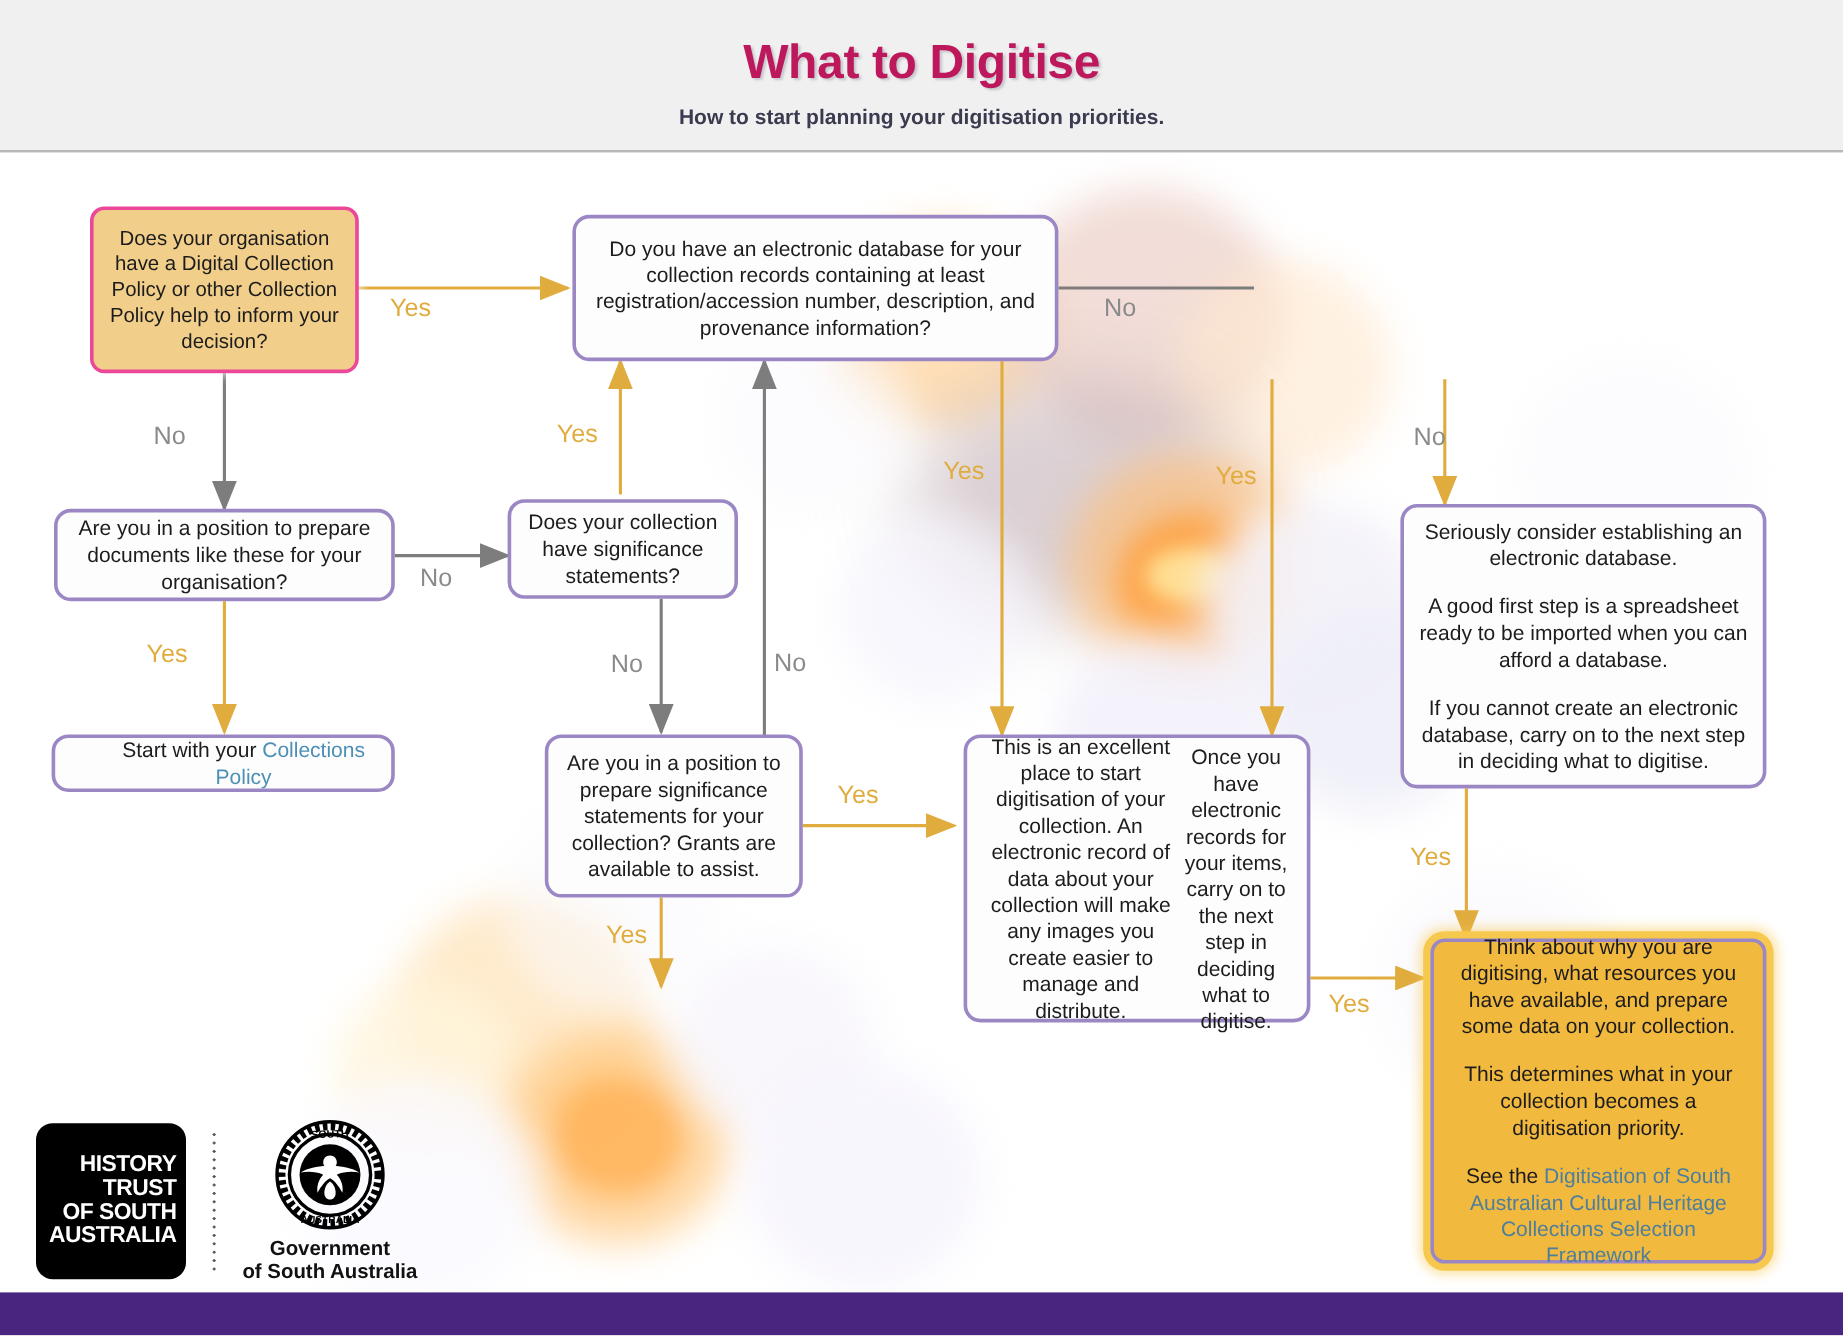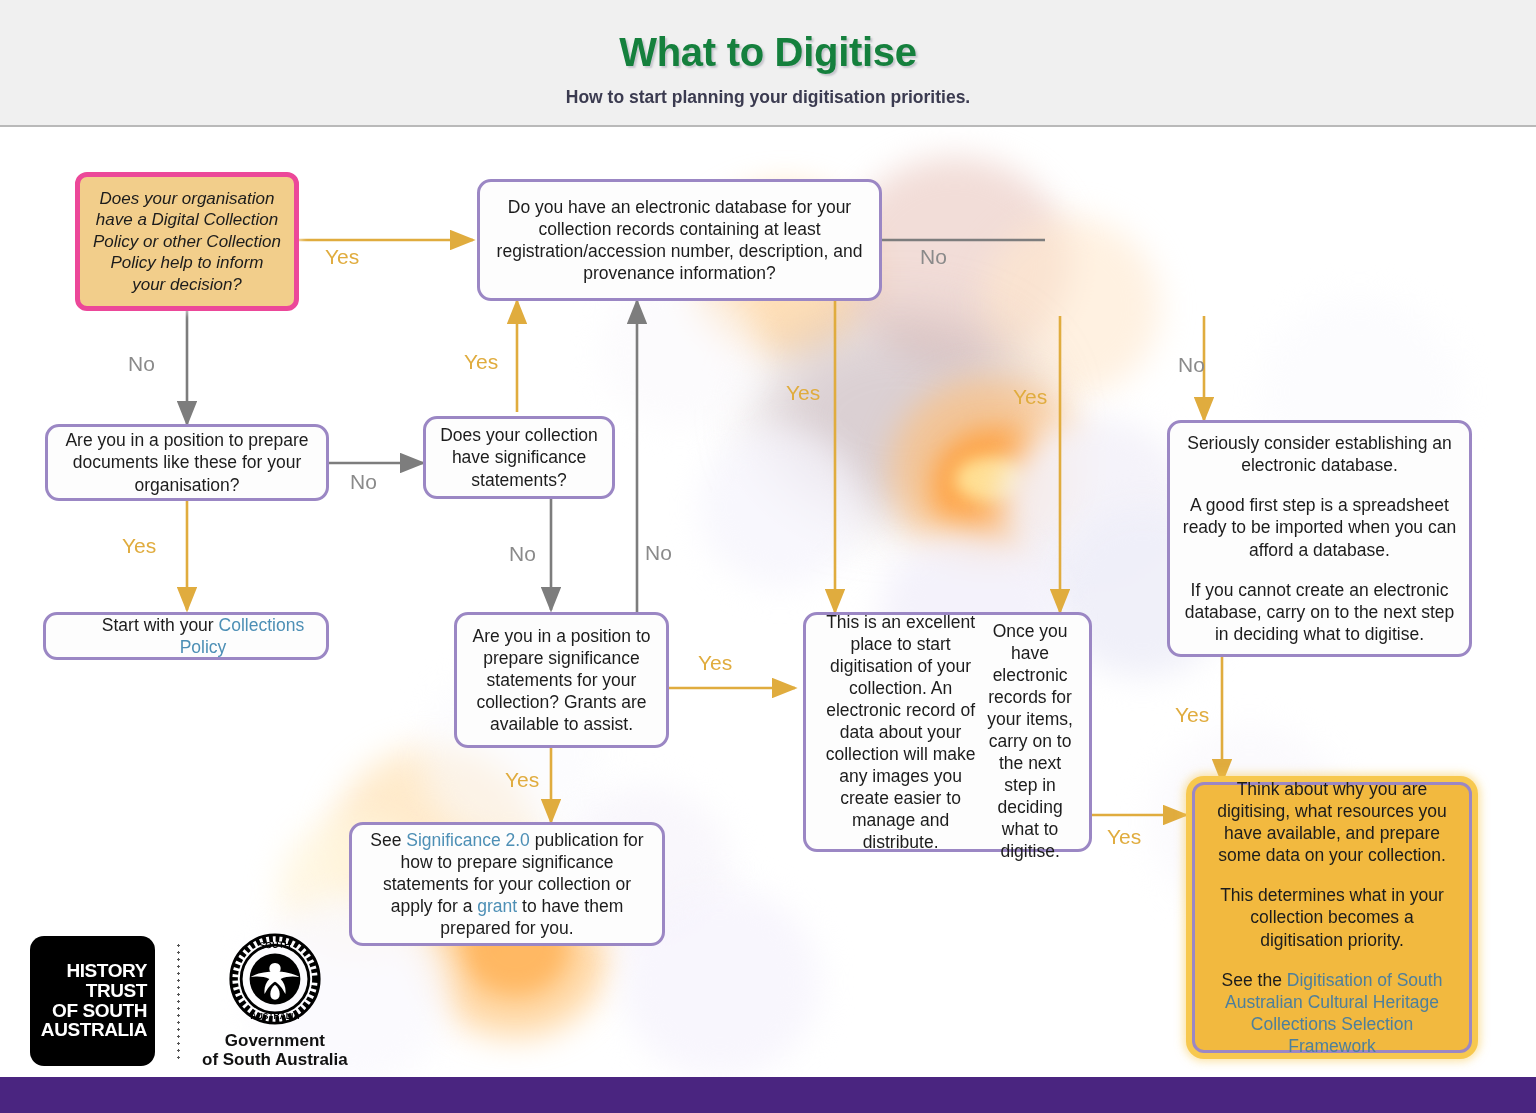--- a/index.html
+++ b/index.html
@@ -13,21 +13,21 @@
   #stage{position:relative;width:1536px;height:1113px;overflow:hidden;background:#fff;}
 
   
   .header{
     position:absolute;left:0;top:0;width:1536px;height:127px;
     background:#f0f0f0;border-bottom:2px solid #b9b9b9;
     box-sizing:border-box;
   }
   .title{
     position:absolute;left:0;top:30px;width:1536px;text-align:center;
-    font-size:40px;font-weight:bold;color:#15803d;letter-spacing:-0.3px;
+    font-size:40px;font-weight:bold;color:#be185d;letter-spacing:-0.3px;
     text-shadow:2px 2px 2px rgba(120,120,140,.35);
   }
   .subtitle{
     position:absolute;left:0;top:87px;width:1536px;text-align:center;
     font-size:17.5px;font-weight:bold;color:#3b3b50;
   }
 
   
   .bokeh{position:absolute;left:0;top:127px;width:1536px;height:950px;overflow:hidden;z-index:0;}
   .bk{position:absolute;border-radius:50%;filter:blur(16px);}
@@ -46,23 +46,22 @@
     display:flex;align-items:center;justify-content:center;
     text-align:center;color:#1c1c1c;
     border-radius:14px;
     padding:10px 12px;
     line-height:1.26;
   }
   .node.purple{
     background:#fdfdfd;border:3px solid #9b87c4;
   }
   .node.tan{
-    background:#f2ce8b;border:5px solid #ec4899;border-radius:12px;
+    background:#f2ce8b;border:3px solid #ec4899;border-radius:12px;
     box-shadow:0 0 6px 3px rgba(255,255,255,.55);
-    font-style:italic;
   }
   .node.goal{
     background:#f2b93f;border:3px solid #9b87c4;border-radius:12px;
     box-shadow:0 0 0 6px #f7c84e, 0 0 10px 8px rgba(247,200,78,.55);
   }
   .node p{margin:0;}
   .node p + p{margin-top:1.05em;}
   .lnk{color:#4d8fb5;}
   .goal .lnk{color:#4d7f9c;}
 
@@ -187,25 +186,20 @@
   <div class="node purple" style="left:43px;top:612px;width:286px;height:48px;font-size:17.5px;padding-left:46px;">
     <span>
       <span>Start with your </span><span class="lnk">Collections Policy</span>
     </span>
   </div>
 
   <div class="node purple" style="left:454px;top:612px;width:215px;height:136px;font-size:17.5px;">
     <span>Are you in a position to prepare significance statements for your collection? Grants are available to assist.</span>
   </div>
 
-  <div class="node purple" style="left:349px;top:822px;width:316px;height:124px;font-size:17.5px;">
-    <span>
-      <span>See </span><span class="lnk">Significance 2.0</span><span> publication for how to prepare significance statements for your collection or apply for a </span><span class="lnk">grant</span><span> to have them prepared for you.</span>
-    </span>
-  </div>
 
   <div class="node purple" style="left:803px;top:612px;width:289px;height:240px;font-size:17.5px;flex-direction:row;justify-content:center;">
     <p>This is an excellent place to start digitisation of your collection. An electronic record of data about your collection will make any images you create easier to manage and distribute.</p>
     <p>Once you have electronic records for your items, carry on to the next step in deciding what to digitise.</p>
   </div>
 
   <div class="node purple" style="left:1167px;top:420px;width:305px;height:237px;font-size:17.5px;flex-direction:column;justify-content:center;">
     <p>Seriously consider establishing an electronic database.</p>
     <p>A good first step is a spreadsheet ready to be imported when you can afford a database.</p>
     <p>If you cannot create an electronic database, carry on to the next step in deciding what to digitise.</p>

